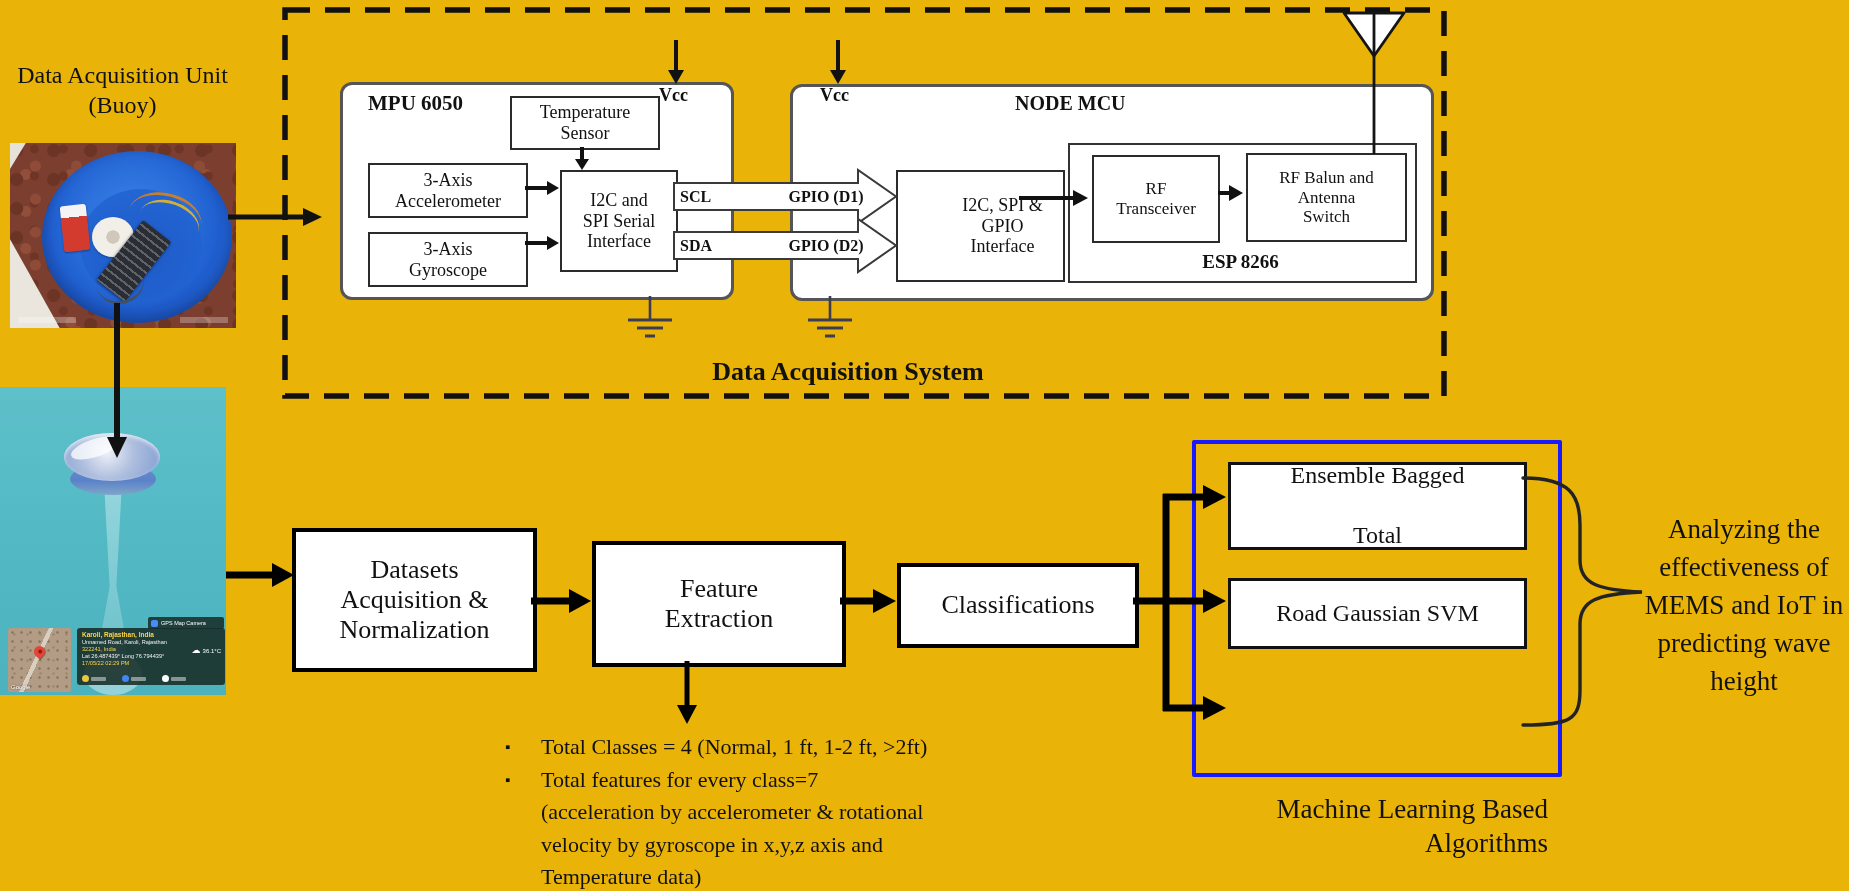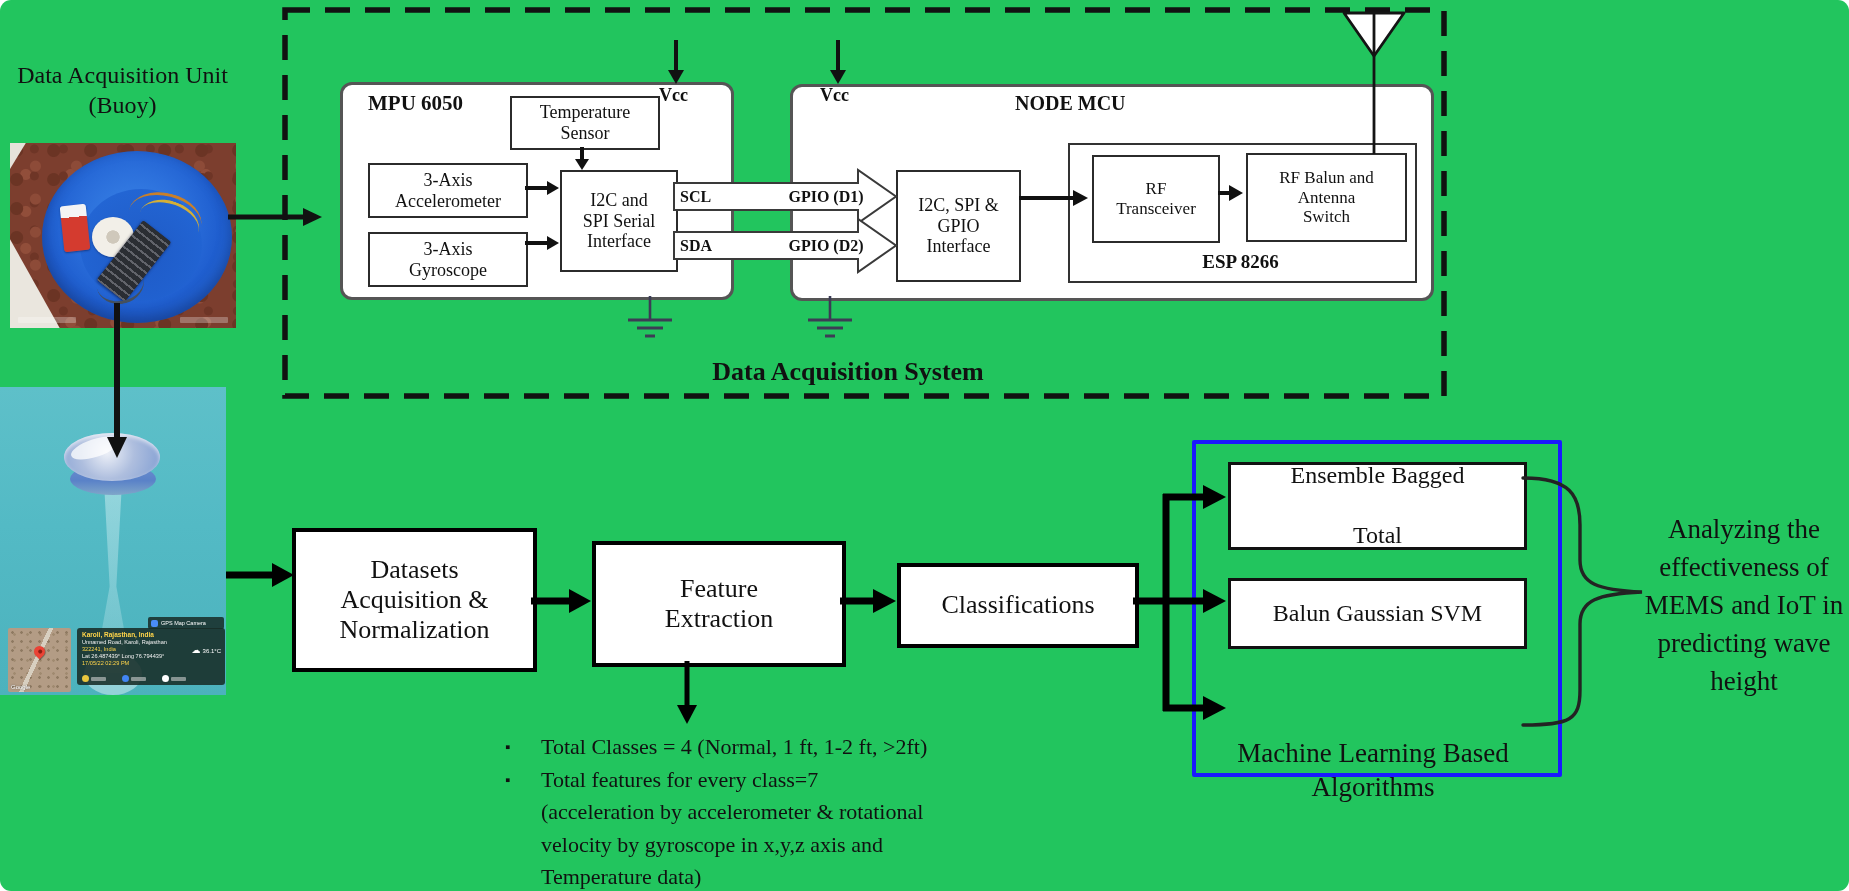--- a/index.html
+++ b/index.html
@@ -1,17 +1,17 @@
 <!DOCTYPE html>
 <html><head>
 <meta charset="utf-8">
 <style>
   html,body{margin:0;padding:0;background:#ffffff;}
-  #canvas{position:relative;width:1849px;height:891px;background:#22c55e;overflow:hidden;
-          font-family:"Liberation Serif", serif;color:#111;border-radius:11px;}
+  #canvas{position:relative;width:1849px;height:891px;background:#eab308;overflow:hidden;
+          font-family:"Liberation Serif", serif;color:#111;}
   
   .box{position:absolute;background:#fff;display:flex;flex-direction:column;align-items:center;
        justify-content:center;text-align:center;z-index:2;}
   .box .ln{display:block;line-height:1.16;}
   .inner-box{border:2px solid #2b2b2b;font-size:18px;}
   .round-box{border:3px solid #555;border-radius:12px;background:#fff;z-index:1;}
   .thick-box{border:4px solid #000;font-size:26px;}
   .ml-box{border:3px solid #111;font-size:24px;}
   .lbl{position:absolute;z-index:3;line-height:1.1;white-space:nowrap;}
   .bold{font-weight:bold;}
@@ -92,21 +92,21 @@
   .wx .temp{font-size:6px;color:#fff;}
   .dots{position:absolute;left:5px;bottom:3px;display:flex;gap:16px;align-items:center;}
   .dot{width:7px;height:7px;border-radius:50%;flex:0 0 auto;}
   .dot-lbl{width:15px;height:4px;border-radius:1px;background:rgba(220,220,220,.55);margin-left:2px;}
   .dot-item{display:flex;align-items:center;}
   
   #buoy-title{position:absolute;left:5px;top:60px;width:235px;text-align:center;
     font-size:24px;line-height:30px;z-index:2;}
   #das-caption{position:absolute;left:608px;top:357px;width:480px;text-align:center;
     font-size:26px;font-weight:bold;z-index:2;}
-  #ml-caption{position:absolute;left:1198px;top:736px;width:350px;text-align:center;
+  #ml-caption{position:absolute;left:1198px;top:792px;width:350px;text-align:right;
     font-size:27px;line-height:34px;z-index:2;}
   #outcome{position:absolute;left:1638px;top:510px;width:212px;text-align:center;
     font-size:27px;line-height:38px;z-index:2;}
   #notes{position:absolute;left:505px;top:731px;width:580px;font-size:22px;z-index:2;}
   .note-row{line-height:32.5px;white-space:nowrap;}
   .note-row .bullet{display:inline-block;width:36px;font-size:15px;vertical-align:2px;}
   .note-cont{padding-left:36px;}
   .blue-frame{position:absolute;left:1192px;top:440px;width:362px;height:329px;
     border:4px solid #1a1aff;border-radius:2px;z-index:1;background:transparent;}
 </style>
@@ -198,21 +198,21 @@
   <div class="box inner-box" style="left:560px;top:170px;width:114px;height:98px;">
     <span class="ln">I2C and</span>
     <span class="ln">SPI Serial</span>
     <span class="ln">Interface</span>
   </div>
 
   <div class="box round-box" style="left:790px;top:84px;width:638px;height:211px;"></div>
   <div class="lbl bold" style="left:1015px;top:92px;font-size:20px;">NODE MCU</div>
   <div class="lbl bold" style="left:820px;top:86px;font-size:18px;">Vcc</div>
 
-  <div class="box inner-box" style="left:896px;top:170px;width:121px;height:108px;">
+  <div class="box inner-box" style="left:896px;top:170px;width:121px;height:108px;padding-left:44px;">
     <span class="ln">I2C, SPI &amp;</span>
     <span class="ln">GPIO</span>
     <span class="ln">Interface</span>
   </div>
   <div class="box" style="left:1068px;top:143px;width:345px;height:136px;border:2px solid #333;"></div>
   <div class="lbl bold" style="left:1068px;top:252px;width:345px;text-align:center;font-size:19px;">ESP 8266</div>
   <div class="box inner-box" style="left:1092px;top:155px;width:124px;height:84px;font-size:17px;">
     <span class="ln">RF</span>
     <span class="ln">Transceiver</span>
   </div>
@@ -239,21 +239,21 @@
   <div class="box thick-box" style="left:897px;top:563px;width:234px;height:77px;">
     <span class="ln">Classifications</span>
   </div>
 
   <div class="blue-frame"></div>
   <div class="box ml-box" style="left:1228px;top:462px;width:293px;height:82px;gap:32px;">
     <span class="ln">Ensemble Bagged</span>
     <span class="ln">Total</span>
   </div>
   <div class="box ml-box" style="left:1228px;top:578px;width:293px;height:65px;">
-    <span class="ln">Balun Gaussian SVM</span>
+    <span class="ln">Road Gaussian SVM</span>
   </div>
   <div id="ml-caption">
     <span class="ln">Machine Learning</span>
     <span class="ln">Based Algorithms</span>
   </div>
 
   <div id="outcome">
     <span class="ln">Analyzing the</span>
     <span class="ln">effectiveness of</span>
     <span class="ln">MEMS and IoT</span>

